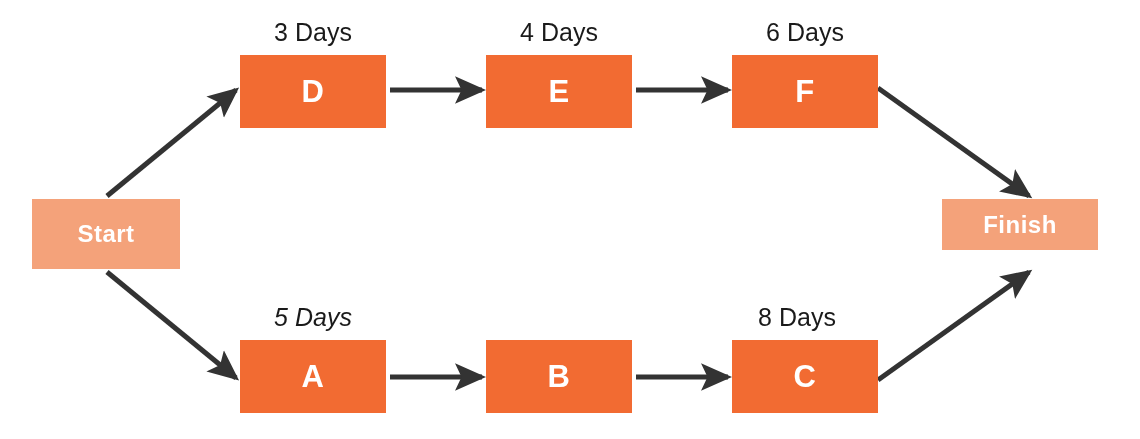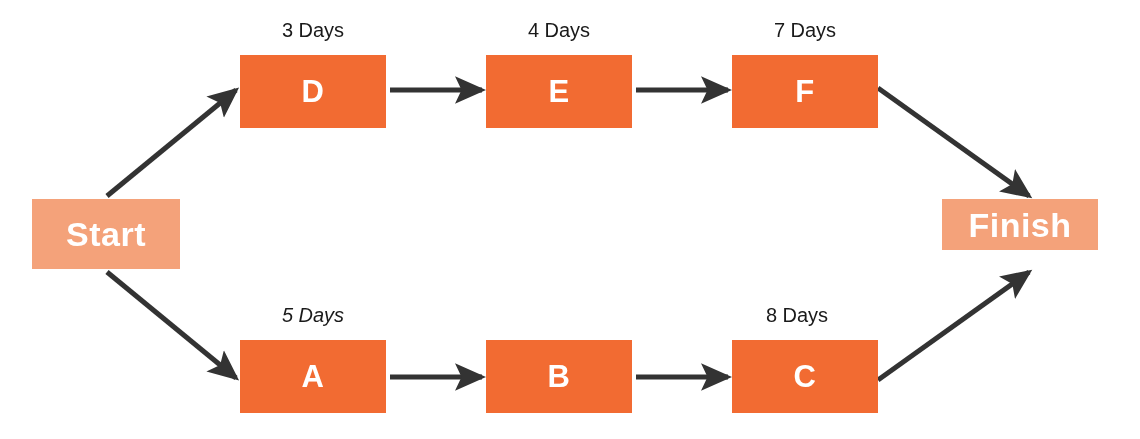--- a/index.html
+++ b/index.html
@@ -36,27 +36,27 @@
     letter-spacing: 0.5px;
     line-height: 1;
     user-select: none;
   }
   .node.task {
     background: #F26B32;
     font-size: 31px;
   }
   .node.terminal {
     background: #F4A27A;
-    font-size: 34px;
+    font-size: 24px;
   }
   .duration {
     position: absolute;
     text-align: center;
     color: #1a1a1a;
-    font-size: 20px;
+    font-size: 25px;
     font-weight: normal;
     line-height: 1;
     white-space: nowrap;
     user-select: none;
   }
 </style>
 </head>
 <body>
 
 <div id="canvas">
@@ -80,21 +80,21 @@
   </svg>
 
   <div class="node terminal" style="left: 32px; top: 199px; width: 148px; height: 70px; background: rgb(244, 162, 122);">Start</div>
 
   <div class="duration" style="left: 240px; width: 146px; top: 20px;">3 Days</div>
   <div class="node task" style="left: 240px; top: 55px; width: 146px; height: 73px; background: rgb(242, 107, 50);">D</div>
 
   <div class="duration" style="left: 486px; width: 146px; top: 20px;">4 Days</div>
   <div class="node task" style="left: 486px; top: 55px; width: 146px; height: 73px; background: rgb(242, 107, 50);">E</div>
 
-  <div class="duration" style="left: 732px; width: 146px; top: 20px;">7 Days</div>
+  <div class="duration" style="left: 732px; width: 146px; top: 20px;">6 Days</div>
   <div class="node task" style="left: 732px; top: 55px; width: 146px; height: 73px; background: rgb(242, 107, 50);">F</div>
 
   <div class="duration" style="left: 240px; width: 146px; top: 305px; font-style: italic;">5 Days</div>
   <div class="node task" style="left: 240px; top: 340px; width: 146px; height: 73px; background: rgb(242, 107, 50);">A</div>
 
   <div class="node task" style="left: 486px; top: 340px; width: 146px; height: 73px; background: rgb(242, 107, 50);">B</div>
 
   <div class="duration" style="left: 724px; width: 146px; top: 305px;">8 Days</div>
   <div class="node task" style="left: 732px; top: 340px; width: 146px; height: 73px; background: rgb(242, 107, 50);">C</div>
 

